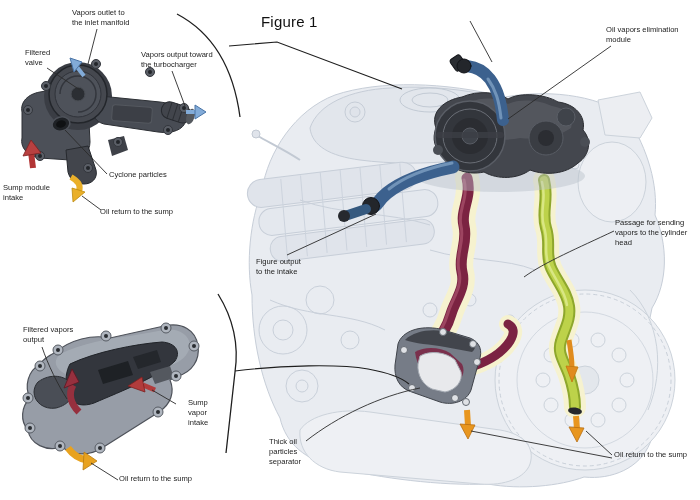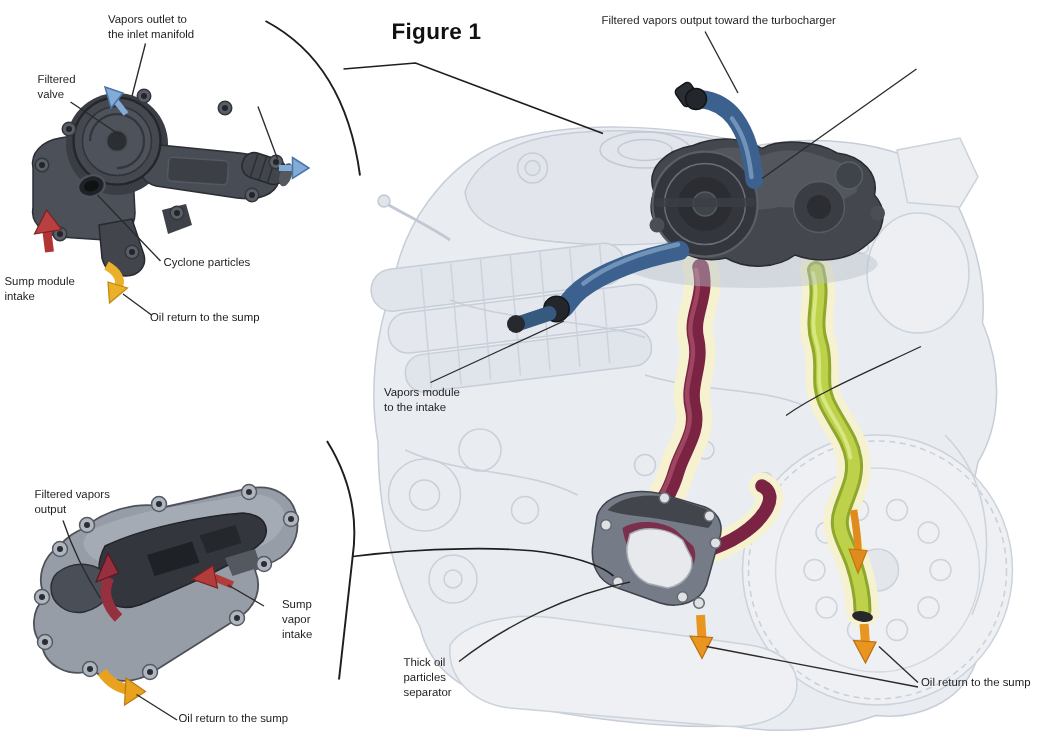--- a/index.html
+++ b/index.html
@@ -1,21 +1,21 @@
 <!DOCTYPE html>
 <html><head>
 <meta charset="utf-8">
 <style>
   html,body{margin:0;padding:0;background:#fff;}
   .stage{position:relative;width:700px;height:500px;background:#ffffff;
          font-family:"Liberation Sans",sans-serif;overflow:hidden;}
   svg.art{position:absolute;left:0;top:0;}
   .lbl{position:absolute;font-size:7.6px;line-height:1.32;color:#1c1c1c;
        white-space:pre-line;letter-spacing:0;}
-  .title{position:absolute;font-size:15px;font-weight:bold;color:#111;
+  .title{position:absolute;font-size:15px;font-weight:normal;color:#111;
          letter-spacing:.2px;white-space:nowrap;}
 </style>
 </head>
 <body>
 
 <div class="stage">
 
 <svg class="art" width="700" height="500" viewBox="0 0 700 500">
 
   <g>
@@ -336,33 +336,39 @@
 </svg>
 
 <div class="title" style="left:261px;top:13px">Figure 1</div>
 
 <div class="lbl" style="left:72px;top:8px">Vapors outlet to
 the inlet manifold</div>
 
 <div class="lbl" style="left:25px;top:48px">Filtered
 valve</div>
 
+<div class="lbl" style="left:141px;top:50px">Vapors output toward
+the turbocharger</div>
 
 <div class="lbl" style="left:109px;top:170px">Cyclone particles</div>
 
 <div class="lbl" style="left:3px;top:183px">Sump module
 intake</div>
 
 <div class="lbl" style="left:100px;top:207px">Oil return to the sump</div>
 
-<div class="lbl" style="left:401px;top:9px">Filtered vapors output toward the turbocharger</div>
-
-
-
-<div class="lbl" style="left:256px;top:257px">Vapors module
+
+<div class="lbl" style="left:606px;top:25px">Oil vapors elimination
+module</div>
+
+<div class="lbl" style="left:615px;top:218px">Passage for sending
+vapors to the cylinder
+head</div>
+
+<div class="lbl" style="left:256px;top:257px">Figure output
 to the intake</div>
 
 <div class="lbl" style="left:269px;top:437px">Thick oil
 particles
 separator</div>
 
 <div class="lbl" style="left:614px;top:450px">Oil return to the sump</div>
 
 <div class="lbl" style="left:23px;top:325px">Filtered vapors
 output</div>

